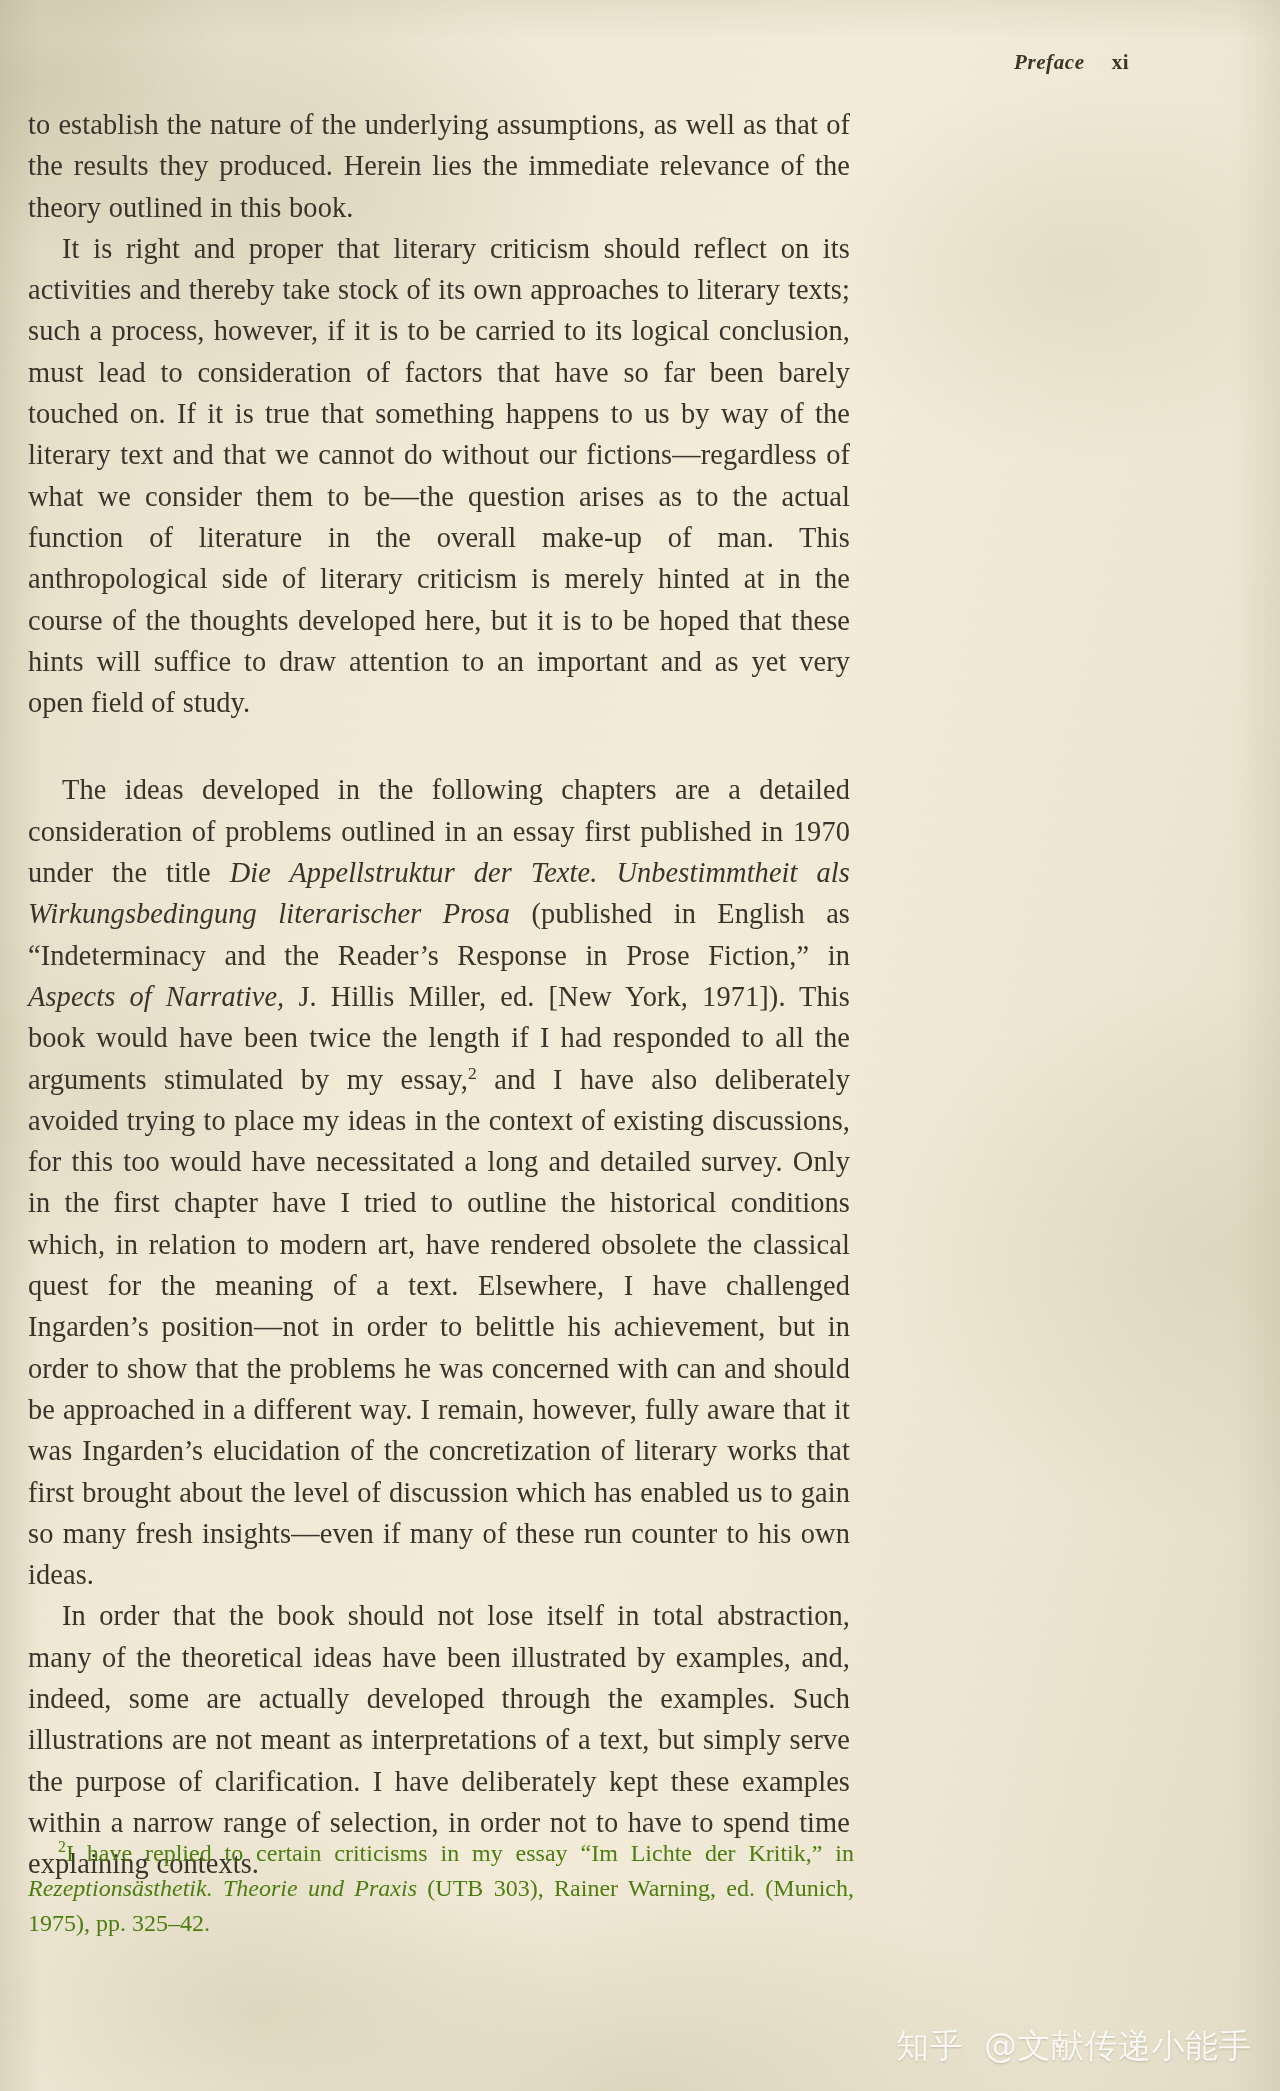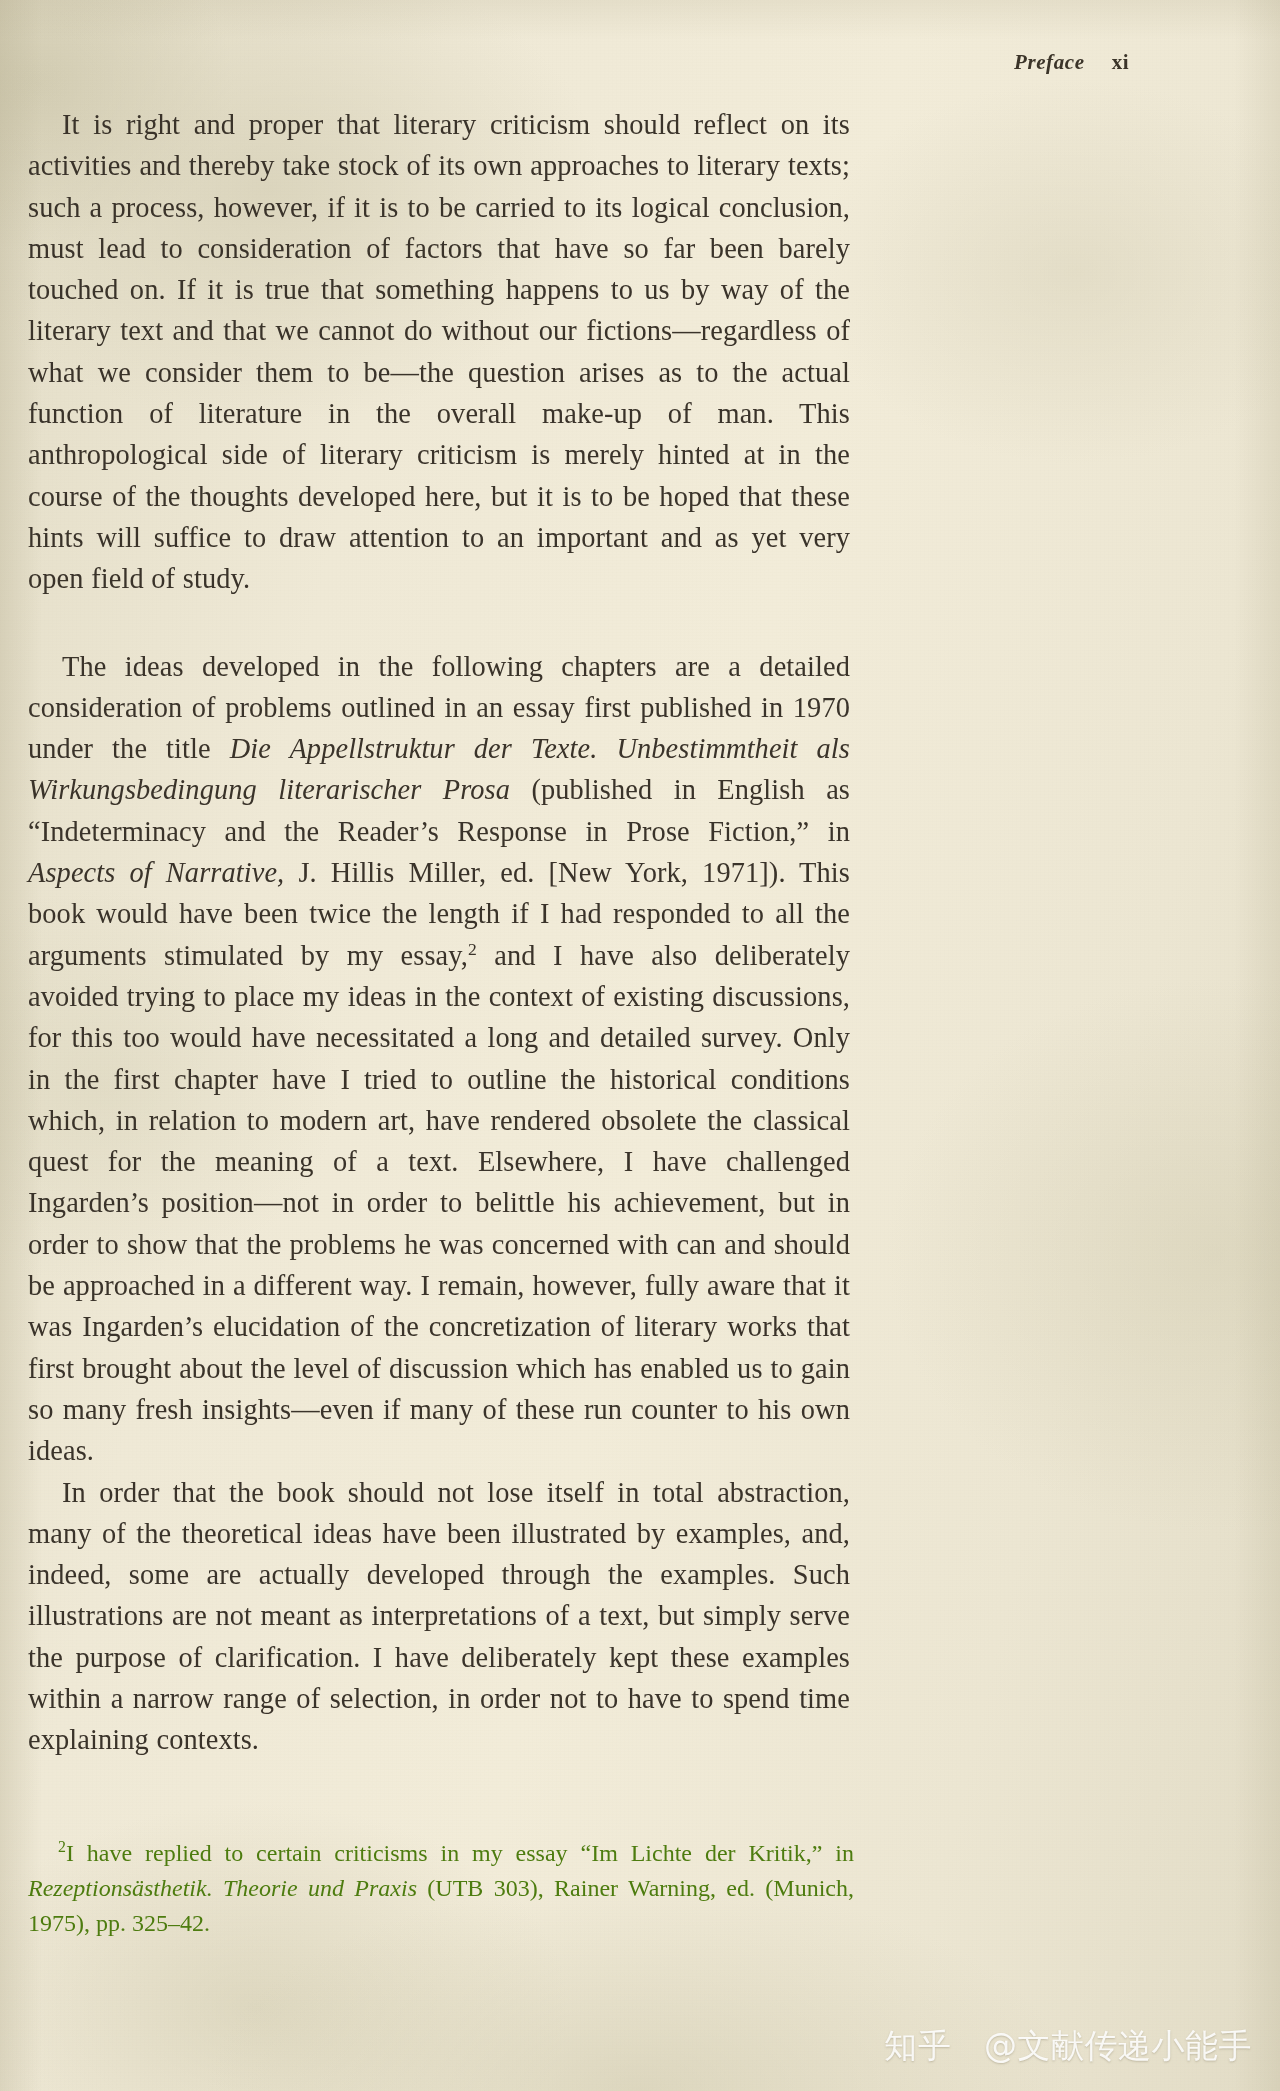--- a/index.html
+++ b/index.html
@@ -126,21 +126,21 @@
     line-height: 0;
   }
 
   
   #watermark {
     position: absolute;
     right: 28px;
     bottom: 22px;
     display: flex;
     align-items: center;
-    gap: 32px;
+    gap: 20px;
     font-family: "DejaVu Sans", "Liberation Sans", sans-serif;
     font-size: 33px;
     color: rgba(255,255,255,0.88);
     text-shadow: 0 1px 2px rgba(120,112,86,0.35);
     letter-spacing: 1px;
     pointer-events: none;
     white-space: nowrap;
   }
   #watermark .wm-handle { letter-spacing: 0.5px; }
 </style>
@@ -151,20 +151,21 @@
 <div id="paper-grain"></div>
 <div id="page-vignette"></div>
 
 <div id="content">
 
   <div class="running-head">
     <span class="rh-title">Preface</span><span class="rh-folio">xi</span>
   </div>
 
   <div id="text-block">
+    <p class="body-par">to establish the nature of the underlying assumptions, as well as that of the results they produced. Herein lies the immediate relevance of the theory outlined in this book.</p>
     <p class="body-par indent">It is right and proper that literary criticism should reflect on its activities and thereby take stock of its own approaches to literary texts; such a process, however, if it is to be carried to its logical conclusion, must lead to consideration of factors that have so far been barely touched on. If it is true that something happens to us by way of the literary text and that we cannot do without our fictions—regardless of what we consider them to be—the question arises as to the actual function of literature in the overall make-up of man. This anthropological side of literary criticism is merely hinted at in the course of the thoughts developed here, but it is to be hoped that these hints will suffice to draw attention to an important and as yet very open field of study.</p>
     <p class="body-par indent gap-before">The ideas developed in the following chapters are a detailed consideration of problems outlined in an essay first published in 1970 under the title <i>Die Appellstruktur der Texte. Unbestimmtheit als Wirkungsbedingung literarischer Prosa</i> (published in English as “Indeterminacy and the Reader’s Response in Prose Fiction,” in <i>Aspects of Narrative,</i> J. Hillis Miller, ed. [New York, 1971]). This book would have been twice the length if I had responded to all the arguments stimulated by my essay,<sup class="fn-ref">2</sup> and I have also deliberately avoided trying to place my ideas in the context of existing discussions, for this too would have necessitated a long and detailed survey. Only in the first chapter have I tried to outline the historical conditions which, in relation to modern art, have rendered obsolete the classical quest for the meaning of a text. Elsewhere, I have challenged Ingarden’s position—not in order to belittle his achievement, but in order to show that the problems he was concerned with can and should be approached in a different way. I remain, however, fully aware that it was Ingarden’s elucidation of the concretization of literary works that first brought about the level of discussion which has enabled us to gain so many fresh insights—even if many of these run counter to his own ideas.</p>
     <p class="body-par indent">In order that the book should not lose itself in total abstraction, many of the theoretical ideas have been illustrated by examples, and, indeed, some are actually developed through the examples. Such illustrations are not meant as interpretations of a text, but simply serve the purpose of clarification. I have deliberately kept these examples within a narrow range of selection, in order not to have to spend time explaining contexts.</p>
   </div>
 
   <div id="footnote">
     <p><sup>2</sup>I have replied to certain criticisms in my essay “Im Lichte der Kritik,” in <i>Rezeptionsästhetik. Theorie und Praxis</i> (UTB 303), Rainer Warning, ed. (Munich, 1975), pp. 325–42.</p>
   </div>
 
   <div id="watermark">

